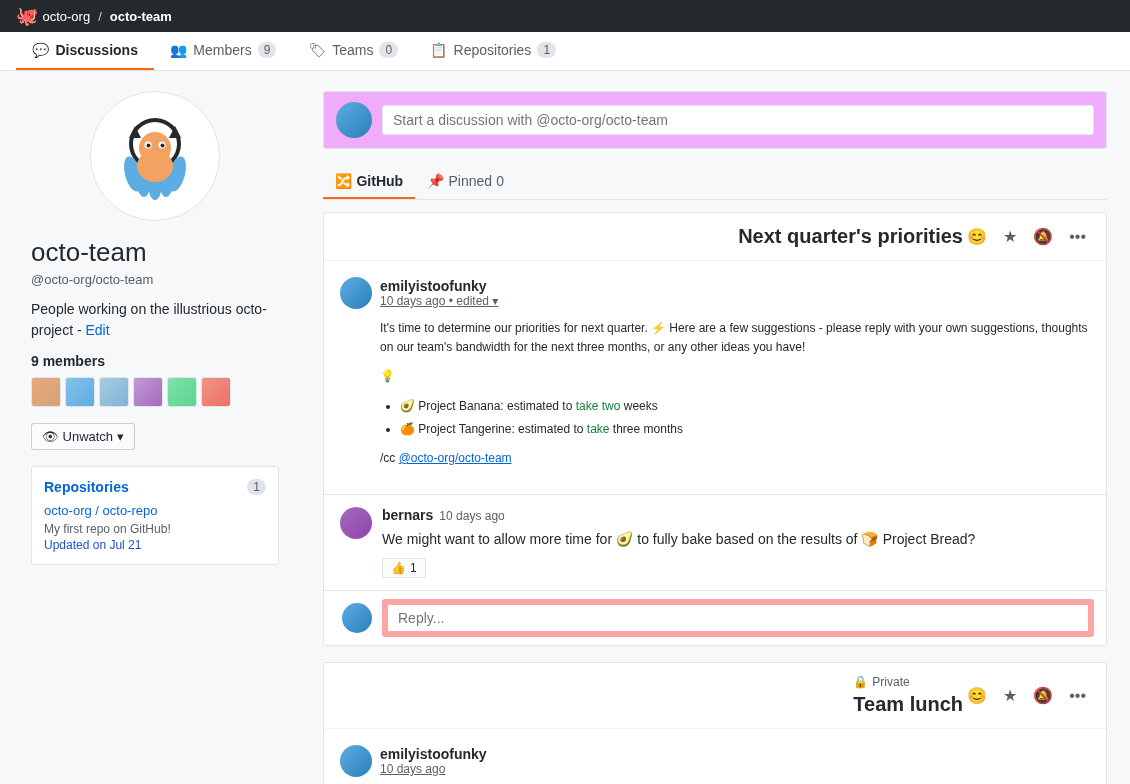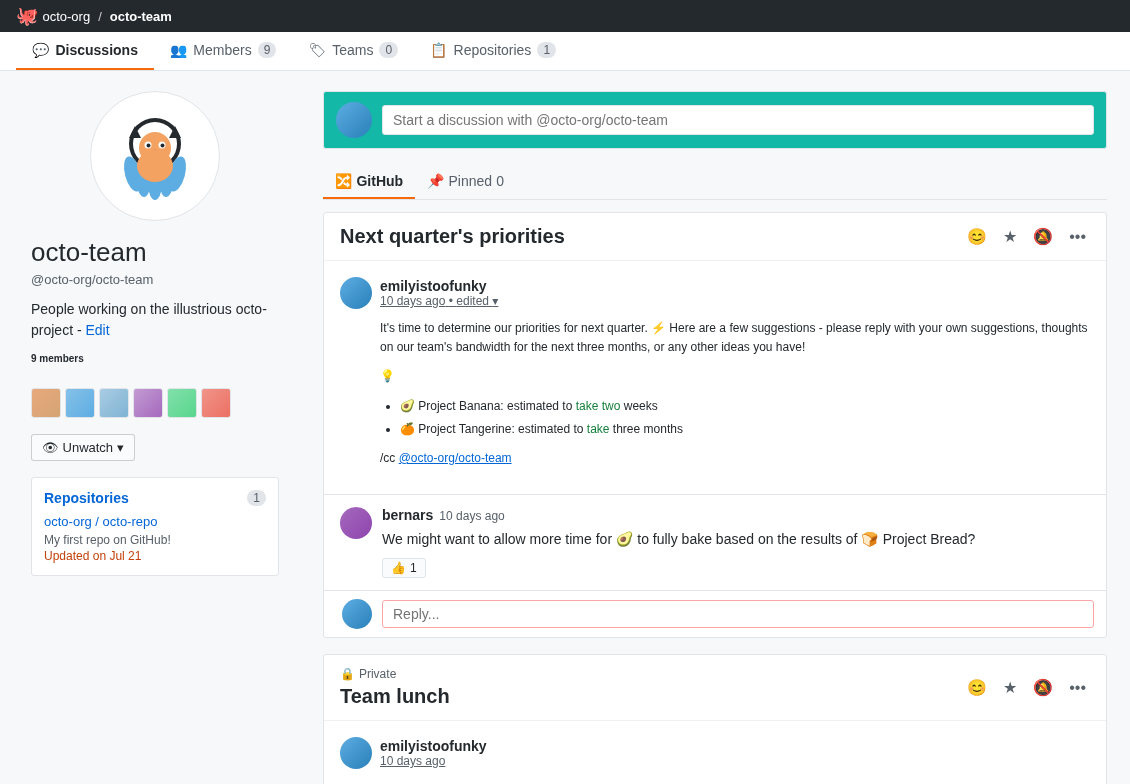--- a/index.html
+++ b/index.html
@@ -20,49 +20,49 @@
     .layout { display: flex; max-width: 1100px; margin: 0 auto; padding: 20px 0; gap: 20px; }
 
     
     .sidebar { width: 280px; flex-shrink: 0; padding: 0 16px; }
     .avatar-container { display: flex; justify-content: center; margin-bottom: 16px; }
     .team-avatar { width: 130px; height: 130px; background: #fff; border-radius: 50%; border: 1px solid #e1e4e8; display: flex; align-items: center; justify-content: center; overflow: hidden; }
     .team-name { font-size: 26px; font-weight: 300; margin-bottom: 4px; }
     .team-handle { color: #586069; font-size: 13px; margin-bottom: 12px; }
     .team-description { font-size: 14px; color: #24292e; margin-bottom: 12px; line-height: 1.5; }
     .team-description a { color: #0366d6; text-decoration: none; }
-    .member-count { font-size: 10px; font-weight: 600; margin-bottom: 24px; }
+    .member-count { font-size: 14px; font-weight: 600; margin-bottom: 8px; }
     .member-avatars { display: flex; gap: 4px; margin-bottom: 16px; flex-wrap: wrap; }
     .member-avatar { width: 30px; height: 30px; border-radius: 3px; border: 1px solid #e1e4e8; overflow: hidden; }
     .watch-btn { display: flex; align-items: center; gap: 4px; padding: 5px 10px; background: #fafbfc; border: 1px solid rgba(27,31,35,0.2); border-radius: 3px; font-size: 13px; cursor: pointer; color: #24292e; }
 
     .sidebar-section { background: #fff; border: 1px solid #e1e4e8; border-radius: 3px; margin-top: 16px; padding: 12px; }
     .sidebar-section-header { display: flex; justify-content: space-between; align-items: center; margin-bottom: 8px; }
     .sidebar-section-title { font-size: 14px; font-weight: 600; color: #0366d6; text-decoration: none; }
     .sidebar-section-count { background: #e1e4e8; border-radius: 10px; padding: 1px 6px; font-size: 12px; color: #586069; }
     .repo-link { color: #0366d6; font-size: 13px; text-decoration: none; display: block; margin-bottom: 4px; }
     .repo-desc { font-size: 12px; color: #586069; margin-bottom: 2px; }
-    .repo-updated { font-size: 12px; color: #c2410c; }
+    .repo-updated { font-size: 12px; color: #1d4ed8; }
 
     
     .main { flex: 1; padding: 0 8px; }
 
     
-    .discussion-input-area { background: #14b8a6; border: 1px solid #e1e4e8; border-radius: 3px; padding: 10px 12px; display: flex; align-items: center; gap: 10px; margin-bottom: 16px; }
+    .discussion-input-area { background: #f0abfc; border: 1px solid #e1e4e8; border-radius: 3px; padding: 10px 12px; display: flex; align-items: center; gap: 10px; margin-bottom: 16px; }
     .discussion-input-avatar { width: 36px; height: 36px; border-radius: 50%; background: #ccc; flex-shrink: 0; }
     .discussion-input { flex: 1; border: 1px solid #e1e4e8; border-radius: 3px; padding: 6px 10px; font-size: 14px; color: #586069; background: #fff; }
 
     
     .discussion-tabs { display: flex; align-items: center; gap: 0; margin-bottom: 12px; border-bottom: 1px solid #e1e4e8; }
     .discussion-tab { padding: 8px 12px; font-size: 14px; color: #586069; cursor: pointer; border-bottom: 2px solid transparent; display: flex; align-items: center; gap: 4px; }
     .discussion-tab.active { color: #24292e; border-bottom-color: #f66a0a; font-weight: 600; }
 
     
     .discussion-post { background: #fff; border: 1px solid #e1e4e8; border-radius: 3px; margin-bottom: 16px; }
-    .post-header { padding: 12px 16px; display: flex; align-items: center; justify-content: space-between; border-bottom: 1px solid #f0f0f0; }
+    .post-header { padding: 12px 16px; display: flex; align-items: center; justify-content: flex-end; border-bottom: 1px solid #f0f0f0; }
     .post-title { font-size: 20px; font-weight: 600; color: #24292e; }
     .post-actions { display: flex; align-items: center; gap: 8px; }
     .post-action-btn { background: none; border: none; cursor: pointer; color: #586069; font-size: 16px; padding: 2px 4px; }
 
     .post-body { padding: 16px; }
     .post-author-line { display: flex; align-items: center; gap: 8px; margin-bottom: 10px; }
     .author-avatar { width: 32px; height: 32px; border-radius: 50%; background: #ccc; flex-shrink: 0; }
     .author-name { font-weight: 600; font-size: 14px; color: #24292e; }
     .post-meta { font-size: 12px; color: #586069; text-decoration: underline; }
     .post-meta .edited { color: #586069; }
@@ -77,21 +77,21 @@
     .comment { border-top: 1px solid #e1e4e8; padding: 12px 16px; display: flex; gap: 10px; }
     .comment-body { flex: 1; }
     .comment-author-line { display: flex; align-items: baseline; gap: 6px; margin-bottom: 6px; }
     .comment-author { font-weight: 600; font-size: 14px; color: #24292e; }
     .comment-time { font-size: 12px; color: #586069; }
     .comment-text { font-size: 14px; color: #24292e; line-height: 1.5; margin-bottom: 8px; }
     .reaction-btn { display: inline-flex; align-items: center; gap: 4px; padding: 2px 8px; border: 1px solid #e1e4e8; border-radius: 3px; font-size: 12px; cursor: pointer; background: #fafbfc; color: #24292e; }
 
     
     .reply-area { border-top: 1px solid #e1e4e8; padding: 8px 12px 8px 52px; display: flex; align-items: center; gap: 10px; }
-    .reply-input { flex: 1; border: 1px solid #fca5a5; border-radius: 3px; padding: 5px 10px; font-size: 14px; color: #586069; background: #fff; }
+    .reply-input { flex: 1; border: 6px solid #fca5a5; border-radius: 3px; padding: 5px 10px; font-size: 14px; color: #586069; background: #fff; }
 
     
     .private-label { display: flex; align-items: center; gap: 4px; font-size: 12px; color: #586069; }
 
     
     .ma1 { background: linear-gradient(135deg, #e8a87c, #d4a574); }
     .ma2 { background: linear-gradient(135deg, #85c1e9, #5dade2); }
     .ma3 { background: linear-gradient(135deg, #a9cce3, #7fb3d3); }
     .ma4 { background: linear-gradient(135deg, #c39bd3, #a569bd); }
     .ma5 { background: linear-gradient(135deg, #82e0aa, #58d68d); }

